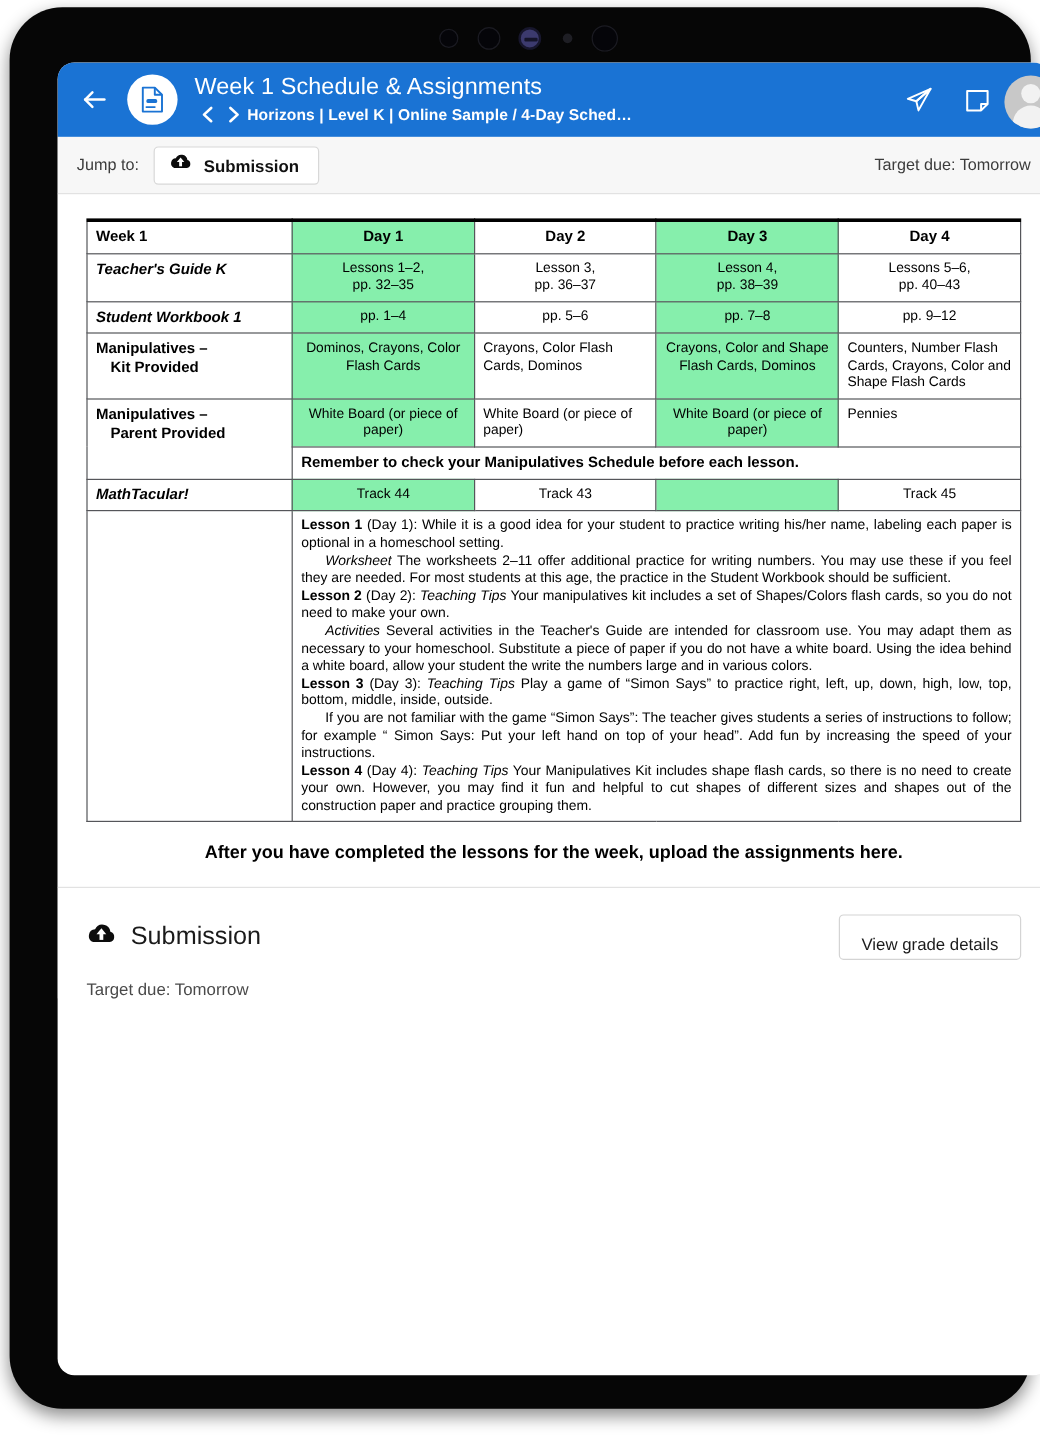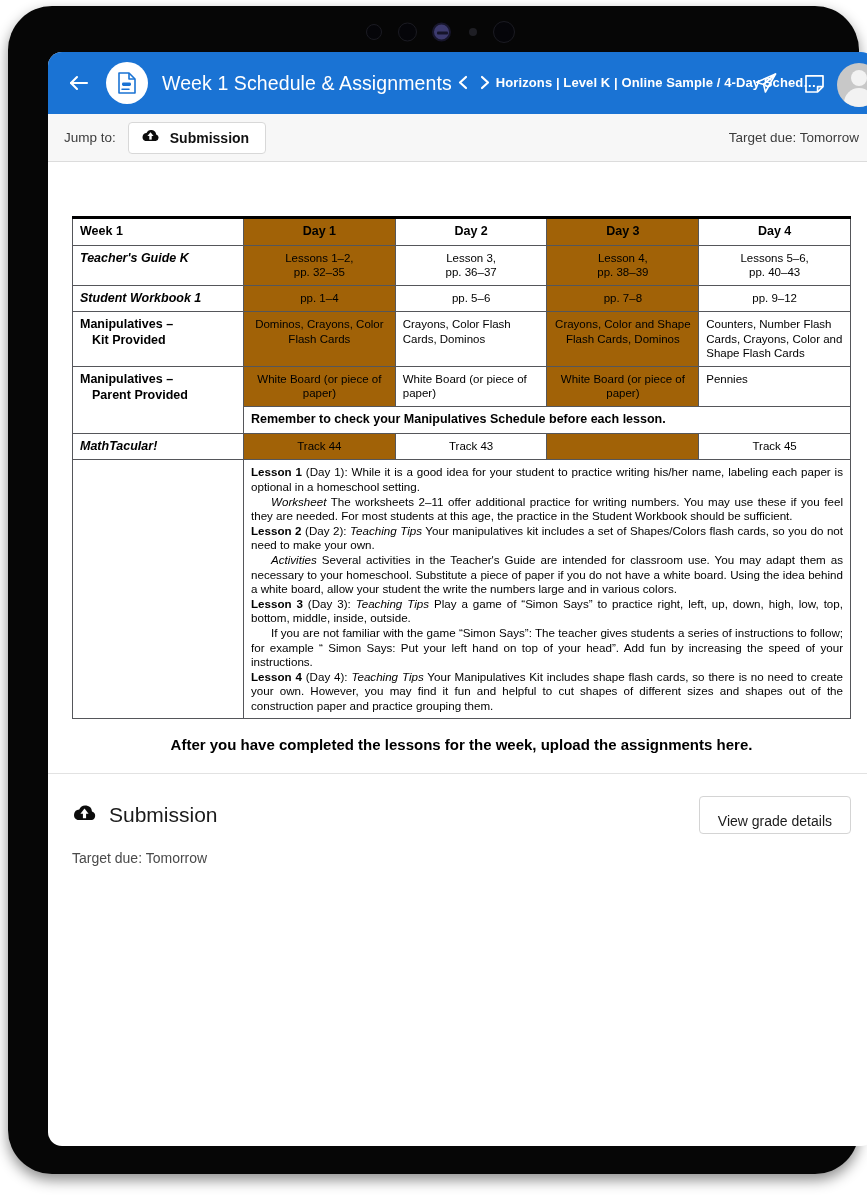--- a/index.html
+++ b/index.html
@@ -70,21 +70,21 @@
     margin-left: 12px;
     border-radius: 50%;
     background: #ffffff;
     display: flex; align-items: center; justify-content: center;
   }
   #titleblock {
     margin-left: 14px;
     flex: 1 1 auto;
     min-width: 0;
     color: #fff;
-    display: flex; 
+    display: flex; flex-direction: column; justify-content: center;
   }
   #page-title {
     font-size: 19.5px;
     font-weight: 400;
     line-height: 23px;
     white-space: nowrap;
     letter-spacing: .1px;
   }
   #breadcrumb-row {
     display: flex; align-items: center;
@@ -178,21 +178,20 @@
 
   
   table.sched {
     width: 100%;
     border-collapse: collapse;
     table-layout: fixed;
     font-size: 11.5px;
     color: #000;
     border: 1px solid #000;
     border-top: 3px solid #000;
-    margin-top: 34px;
   }
   table.sched td {
     border: 1px solid #55565a;
     padding: 5px 7px;
     vertical-align: top;
     line-height: 1.26;
   }
   td.rowlabel {
     font-weight: 700;
     font-style: italic;
@@ -207,21 +206,21 @@
     font-weight: 700;
     font-size: 12.5px;
     vertical-align: middle;
   }
   td.weekhead {
     font-weight: 700;
     font-size: 12.5px;
     vertical-align: middle;
   }
   td.ctr { text-align: center; vertical-align: middle; }
-  td.shade { background: #a16207; text-align: center; }
+  td.shade { background: #86efac; text-align: center; }
   td.note {
     font-weight: 700;
     font-size: 12.5px;
     padding: 9px 8px 16px 8px;
   }
   td.lessons {
     padding: 7px 9px 10px 9px;
     font-size: 11.6px;
     line-height: 1.42;
     text-align: justify;

